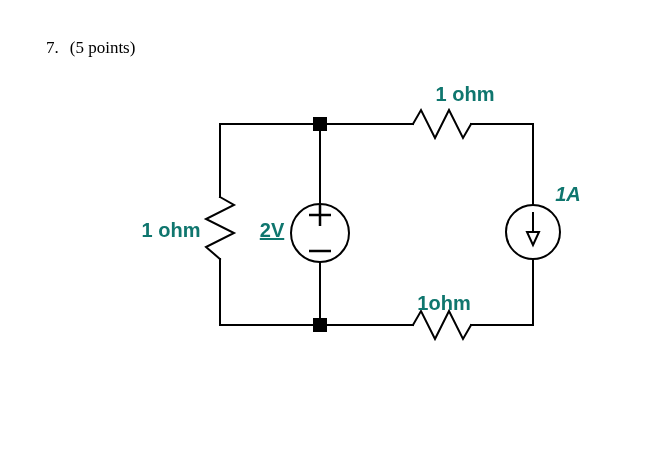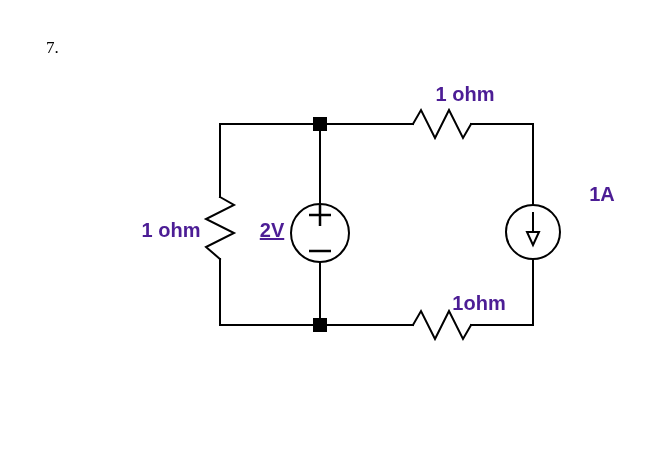--- a/index.html
+++ b/index.html
@@ -26,37 +26,38 @@
     position: absolute;
     left: 0;
     top: 0;
   }
   .clabel {
     position: absolute;
     transform: translate(-50%, -50%);
     font-family: "Liberation Sans", sans-serif;
     font-weight: bold;
     font-size: 20px;
-    color: #4c1d95;
+    color: #0f766e;
     white-space: nowrap;
     line-height: 1;
   }
   .lbl-top-resistor    { left: 465px; top: 94px;  }
   .lbl-left-resistor   { left: 171px; top: 230px; }
   .lbl-voltage-source  { left: 272px; top: 230px; text-decoration: underline; }
-  .lbl-current-source  { left: 602px; top: 194px; }
-  .lbl-bottom-resistor { left: 444px; top: 303px; margin-left: 35px; }
+  .lbl-current-source  { left: 568px; top: 194px; font-style: italic; }
+  .lbl-bottom-resistor { left: 444px; top: 303px; }
 </style>
 </head>
 <body>
 
 <div class="page">
 
   <div class="title">
     <span>7.</span>
+    <span>(5 points)</span>
   </div>
 
   <svg class="schematic-svg" width="662" height="467" viewBox="0 0 662 467" xmlns="http://www.w3.org/2000/svg">
     <g fill="none" stroke="#000000" stroke-width="2" stroke-linejoin="miter" stroke-linecap="square">
 
       <path d="M220,124 H413"></path>
       <path d="M413,124 L421,110 L435,138 L449,110 L463,138 L471,124"></path>
       <path d="M471,124 H533"></path>
 
       <path d="M220,124 V197"></path>

